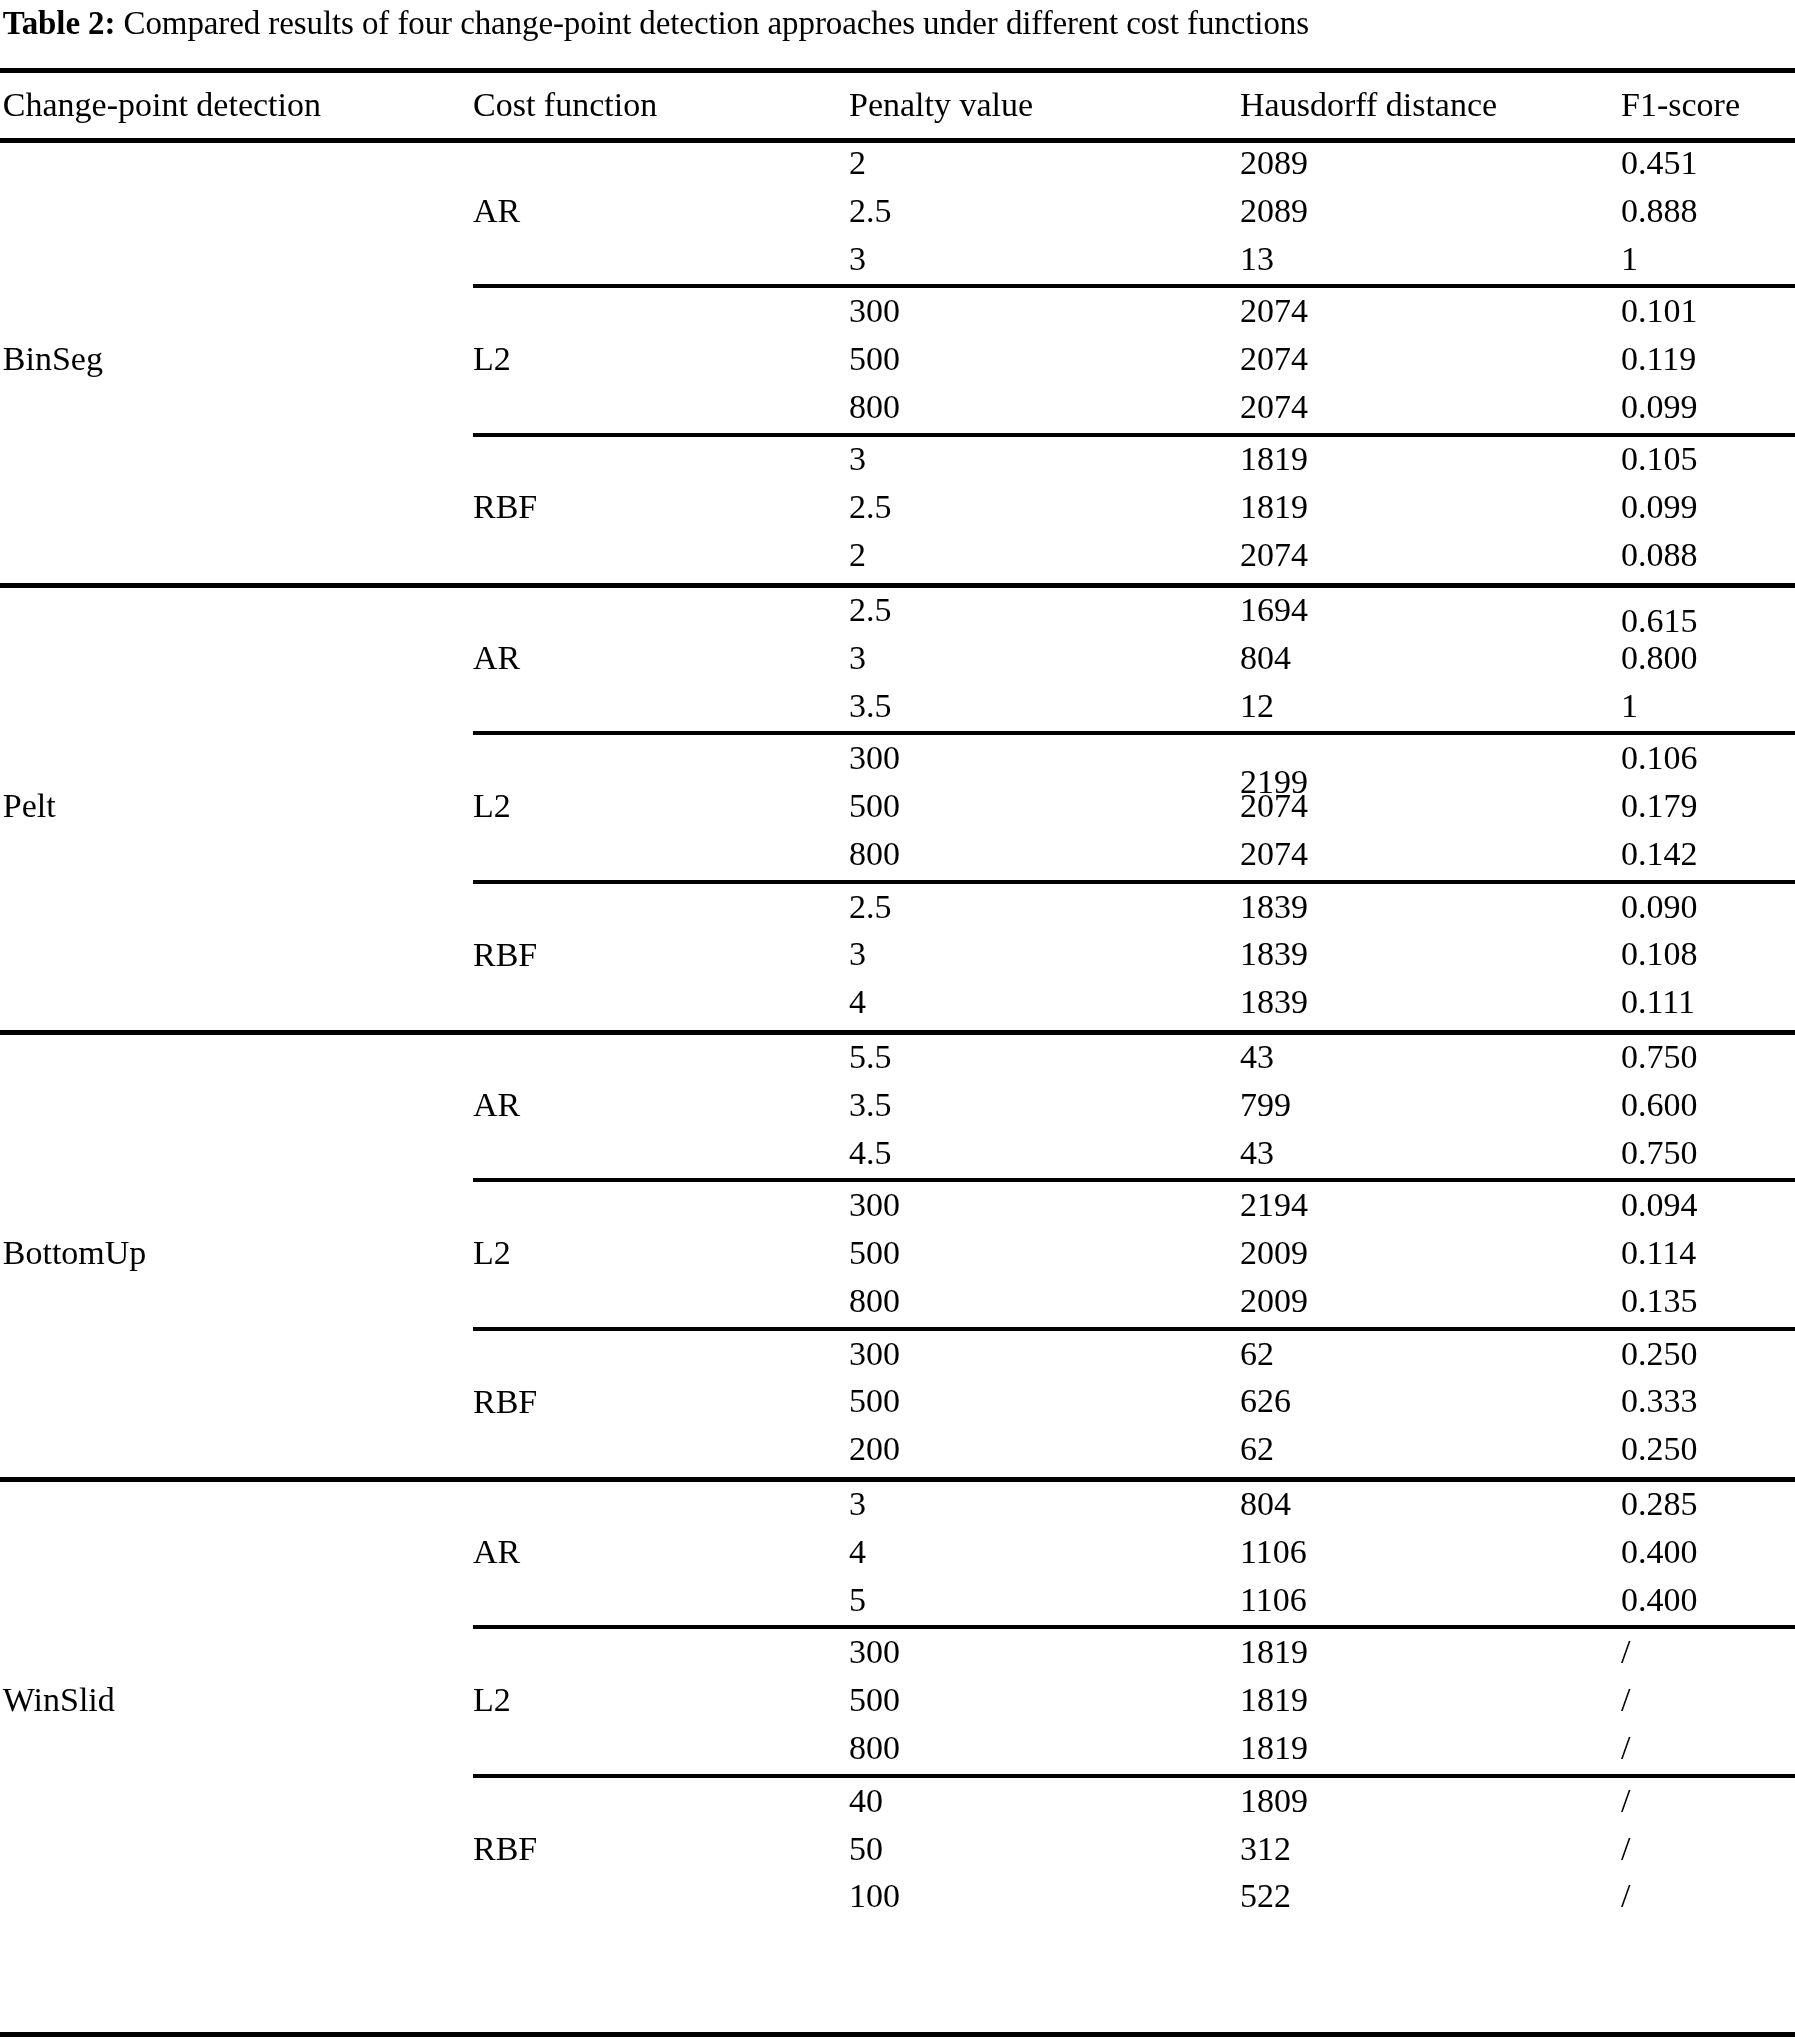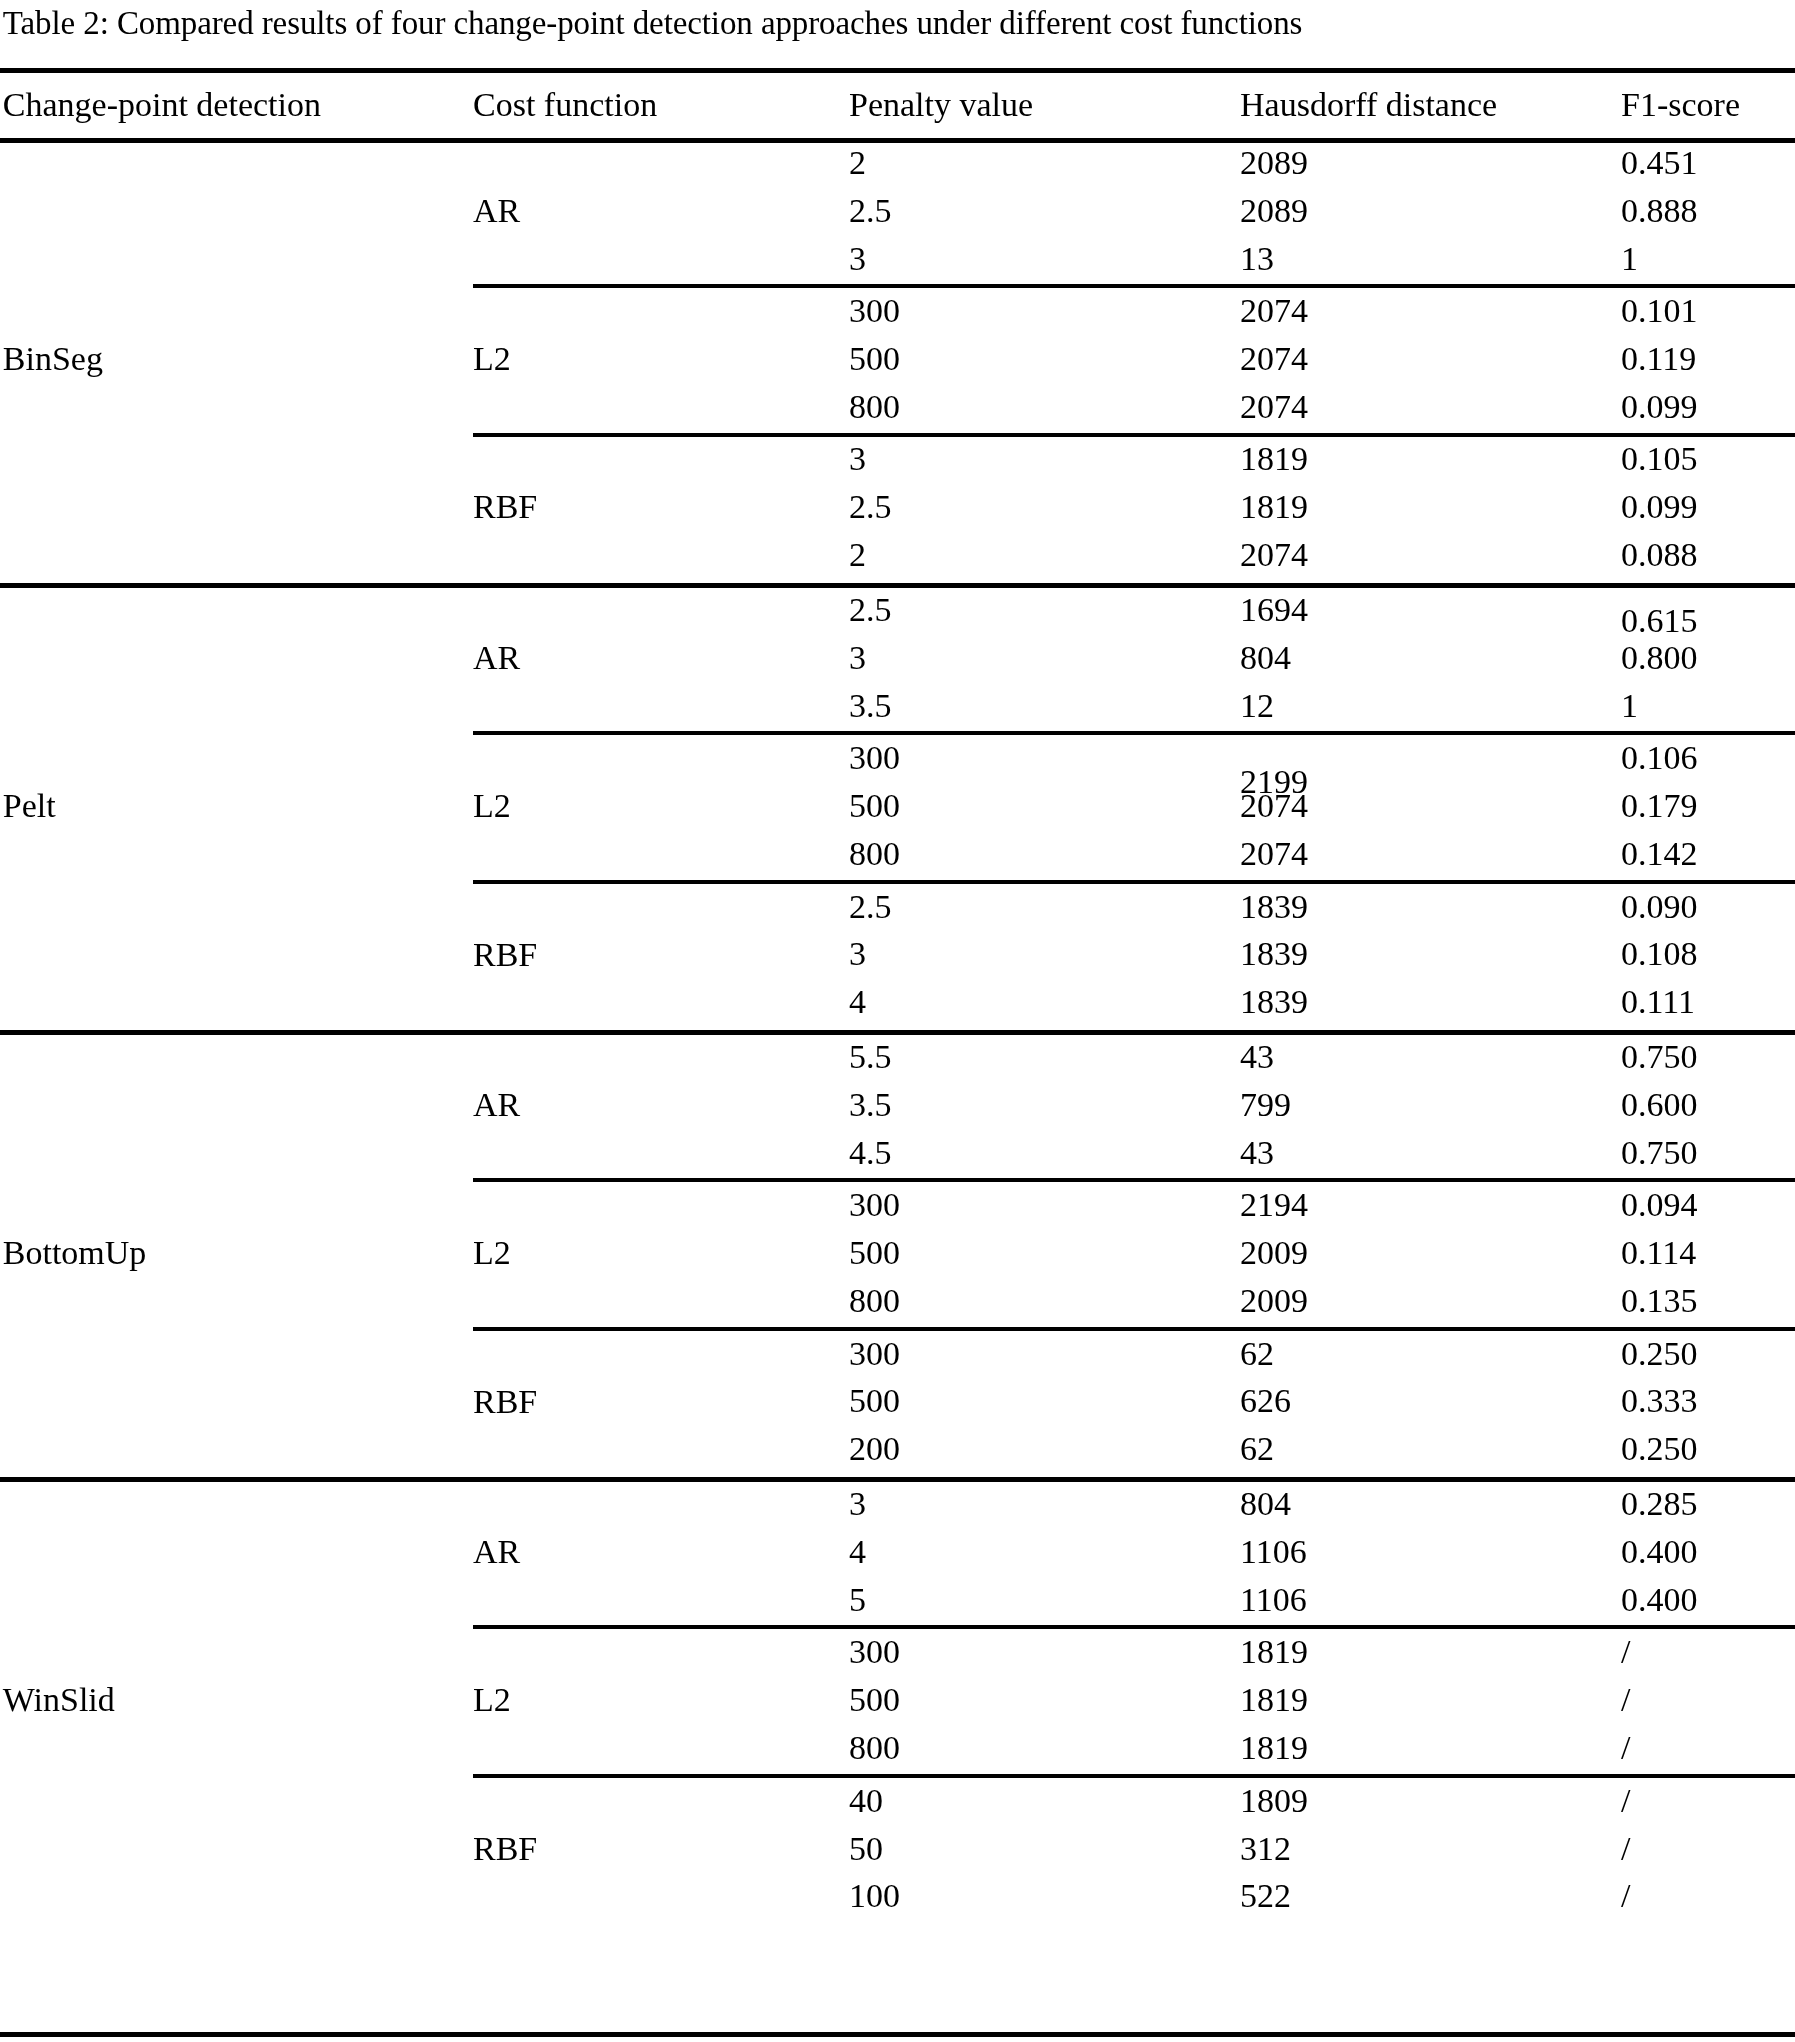--- a/index.html
+++ b/index.html
@@ -27,21 +27,21 @@
     position: absolute;
     left: 2.8px;
     top: 1.8px;
     width: 1791px;
     font-size: 33px;
     line-height: 42px;
     white-space: nowrap;
     letter-spacing: -0.1px;
   }
   .caption .cap-label {
-    font-weight: normal;
+    font-weight: bold;
   }
   .caption .cap-text {
     font-weight: normal;
   }
 
   
   .rule {
     position: absolute;
     left: 0;
     width: 1795px;

